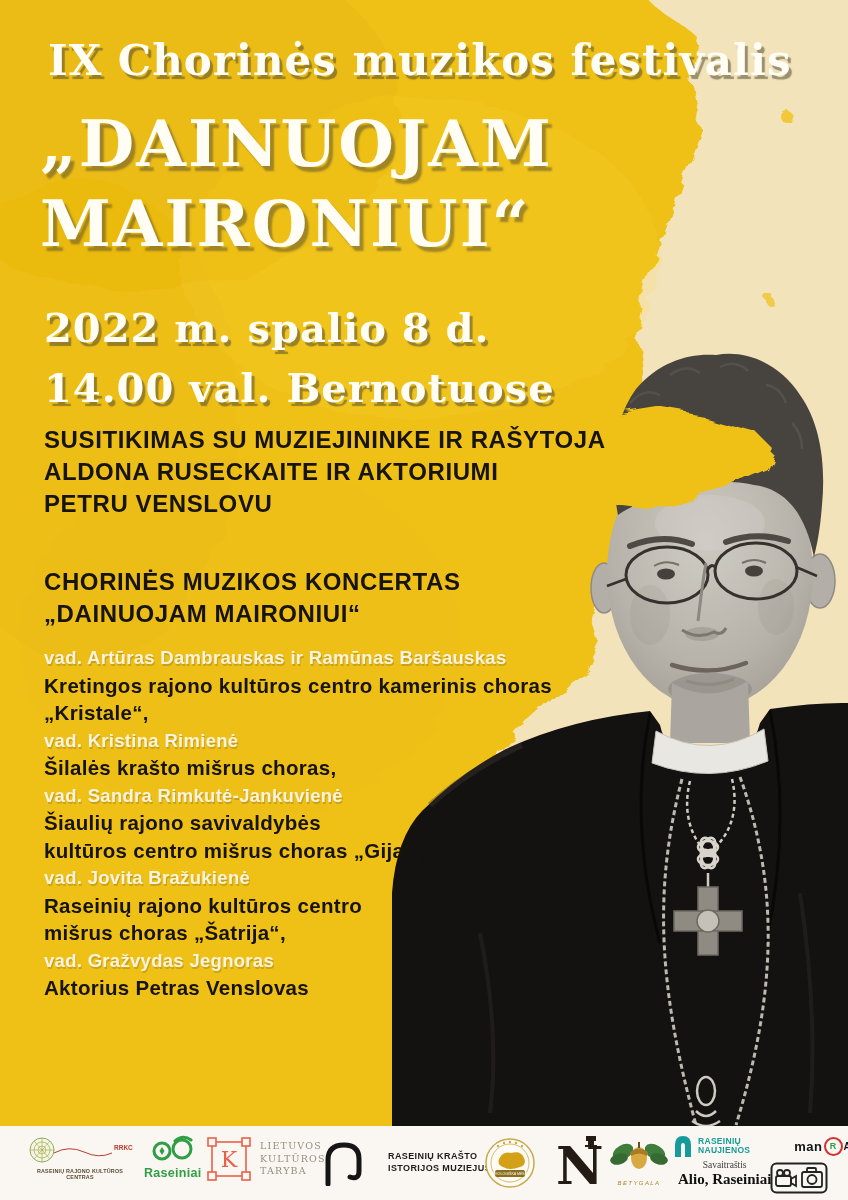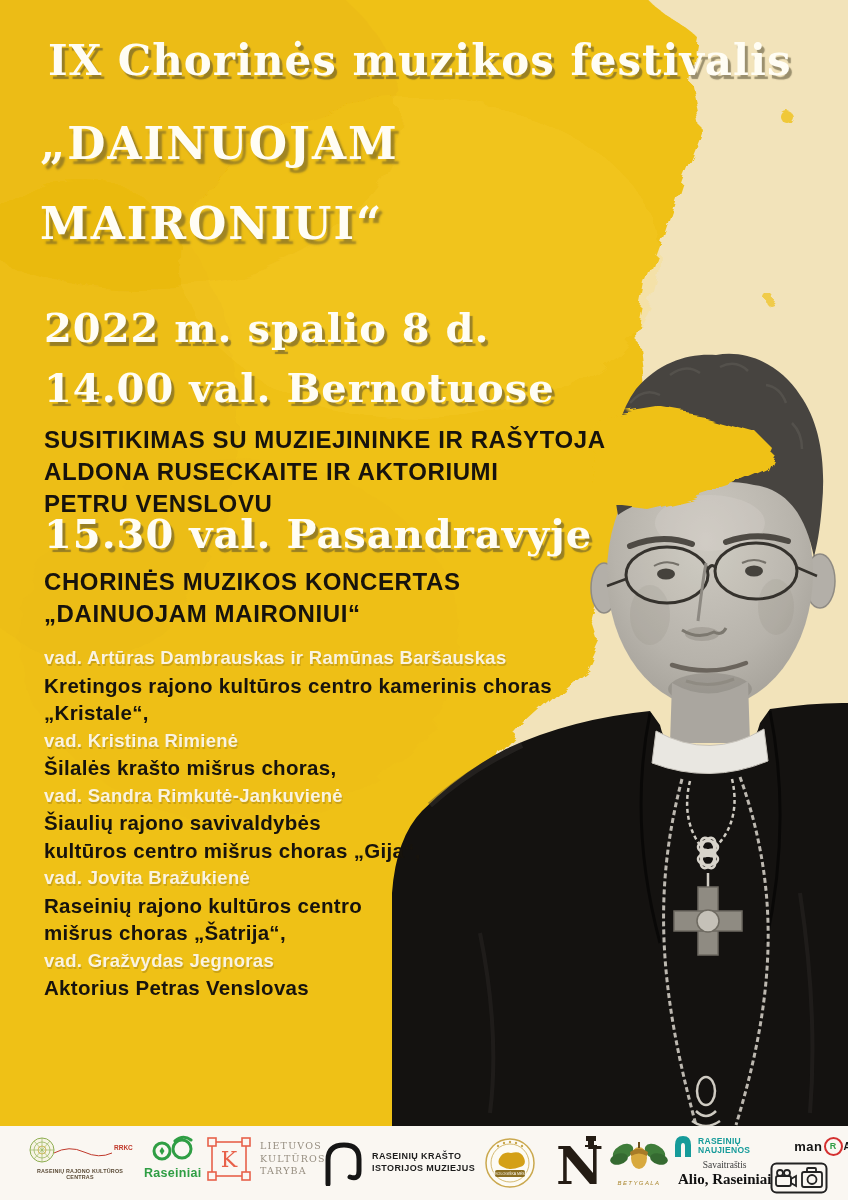--- a/index.html
+++ b/index.html
@@ -3,21 +3,21 @@
 <meta charset="utf-8">
 <style>
   html,body{margin:0;padding:0;background:#777;}
   .poster{position:relative;width:848px;height:1200px;margin:0 auto;overflow:hidden;
           background:#f2e3ba;font-family:"Liberation Sans","DejaVu Sans",sans-serif;}
   .layer{position:absolute;top:0;left:0;}
   
   .t-serif{font-family:"DejaVu Serif","Liberation Serif",serif;font-weight:bold;color:#fffdf4;
            text-shadow:3px 4px 1px rgba(82,74,48,.55);position:absolute;z-index:6;white-space:nowrap;}
   .festival-title{left:48px;top:36px;font-size:42px;letter-spacing:1px;}
-  .main-title{left:40px;top:104px;font-size:44px;line-height:80px;letter-spacing:2px;
+  .main-title{left:40px;top:104px;font-size:64px;line-height:80px;letter-spacing:2px;
               text-shadow:4px 5px 2px rgba(82,74,48,.5);white-space:pre-line;}
   .date-line{left:44px;top:304px;font-size:40px;letter-spacing:1px;}
   .time1{left:44px;top:364px;font-size:40px;letter-spacing:1px;}
   .time2{left:44px;top:510px;font-size:40px;letter-spacing:1px;}
   .desc{position:absolute;z-index:6;font-weight:800;color:#17130d;font-size:24px;line-height:32px;
         letter-spacing:.6px;white-space:pre-line;}
   .desc1{left:44px;top:424px;}
   .desc2{left:44px;top:566px;}
   .program{position:absolute;z-index:6;left:44px;top:644px;width:545px;}
   .program-name{font-weight:800;color:#17130d;font-size:20.5px;line-height:27.5px;
@@ -155,21 +155,20 @@
   </svg>
 
   <div class="t-serif festival-title">IX Chorinės muzikos festivalis</div>
   <div class="t-serif main-title">„DAINUOJAM
 MAIRONIUI“</div>
   <div class="t-serif date-line">2022 m. spalio 8 d.</div>
   <div class="t-serif time1">14.00 val. Bernotuose</div>
   <div class="desc desc1">SUSITIKIMAS SU MUZIEJININKE IR RAŠYTOJA
 ALDONA RUSECKAITE IR AKTORIUMI
 PETRU VENSLOVU</div>
-  <div class="t-serif time2">15.30 val. Pasandravyje</div>
   <div class="desc desc2">CHORINĖS MUZIKOS KONCERTAS
 „DAINUOJAM MAIRONIUI“</div>
 
   <div class="program">
 
     <div class="program-item">
       <div class="program-leader">vad. Artūras Dambrauskas ir Ramūnas Baršauskas</div>
     </div>
 
     <div class="program-item">
@@ -240,21 +239,21 @@
         <rect x="36" y="36" width="8" height="8" fill="#faf7f2" stroke="#e8614a" stroke-width="1.6"></rect>
         <text x="23" y="31" text-anchor="middle" font-family="DejaVu Serif,serif" font-size="22" fill="#e8614a">K</text>
       </svg>
       <div class="lkt-text">
         <div>LIETUVOS</div>
         <div>KULTŪROS</div>
         <div>TARYBA</div>
       </div>
     </div>
 
-    <div class="flogo" style="left:318px;top:12px;display:flex;align-items:center;gap:8px;">
+    <div class="flogo" style="left:318px;top:12px;display:flex;align-items:center;gap:24px;">
       <svg width="46" height="48" viewBox="0 0 46 48">
         <path d="M 10 46 V 22 Q 10 7 26 7 Q 41 7 41 21 V 33 Q 41 42 32 39" stroke="#151515" stroke-width="5" fill="none" stroke-linecap="round"></path>
         <line x1="22" y1="12" x2="22" y2="46" stroke="#faf7f2" stroke-width="4"></line>
       </svg>
       <div class="mus-text">
         <div>RASEINIŲ KRAŠTO</div>
         <div>ISTORIJOS MUZIEJUS</div>
       </div>
     </div>
 

